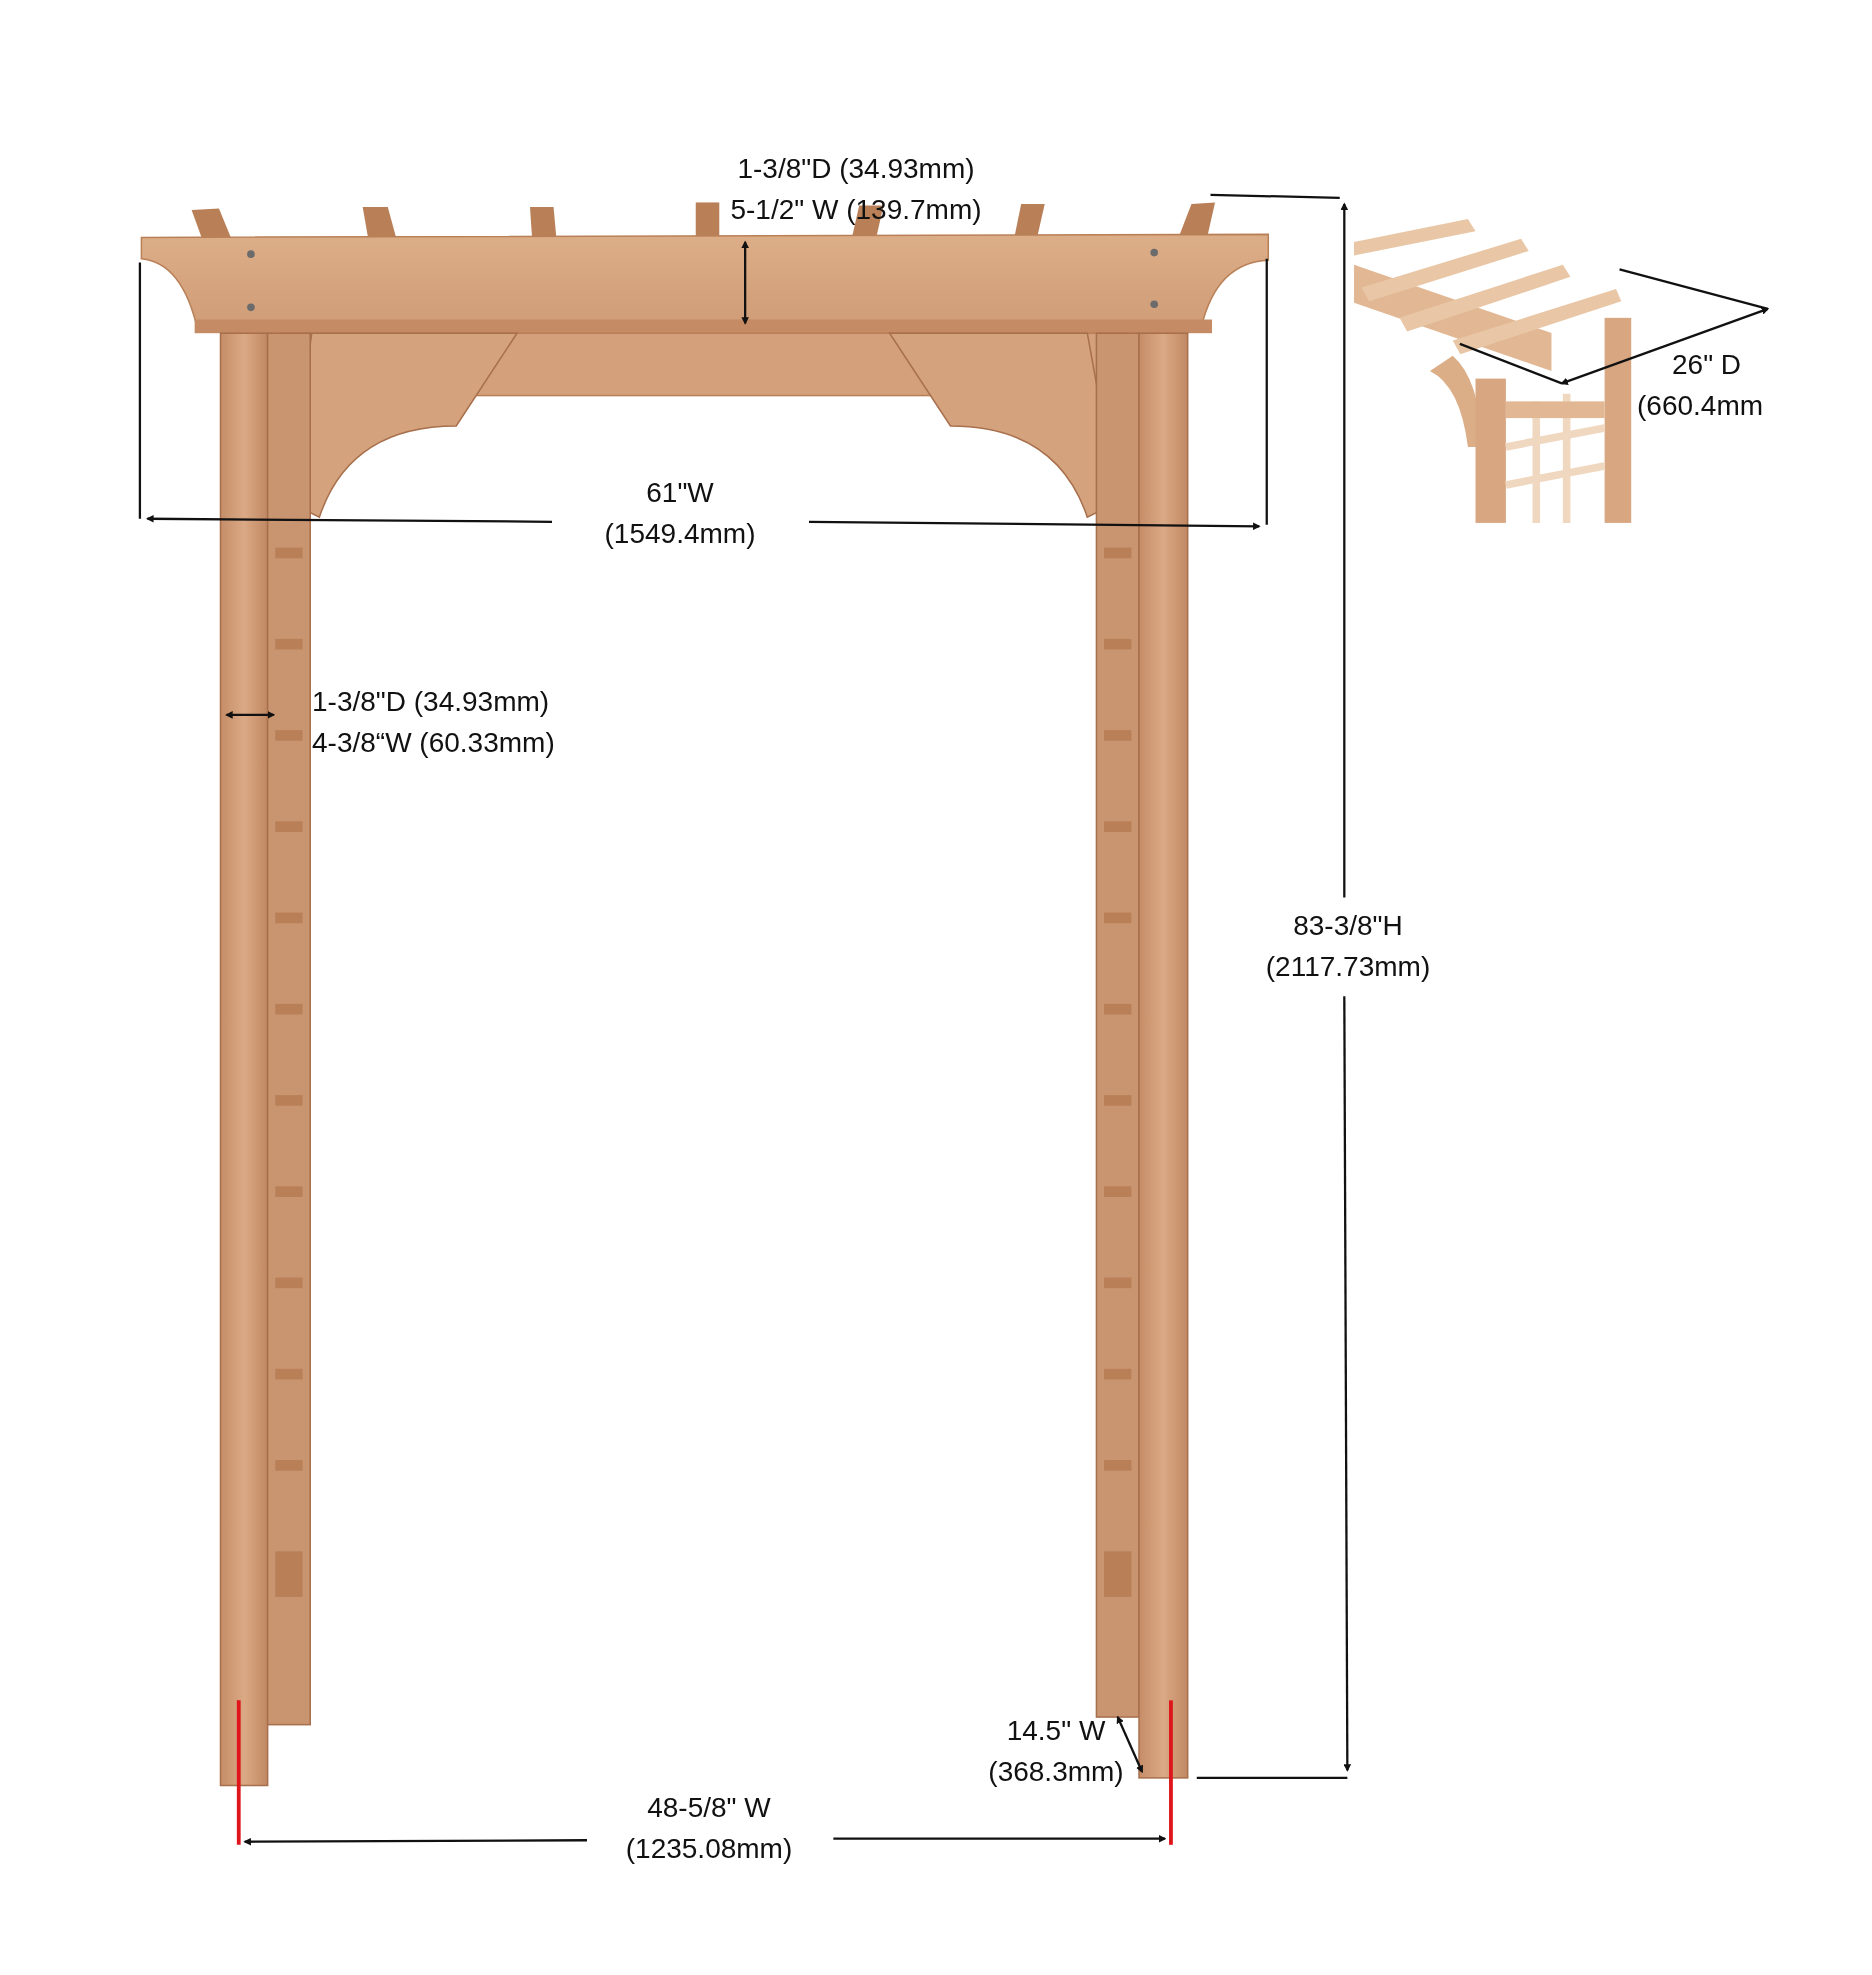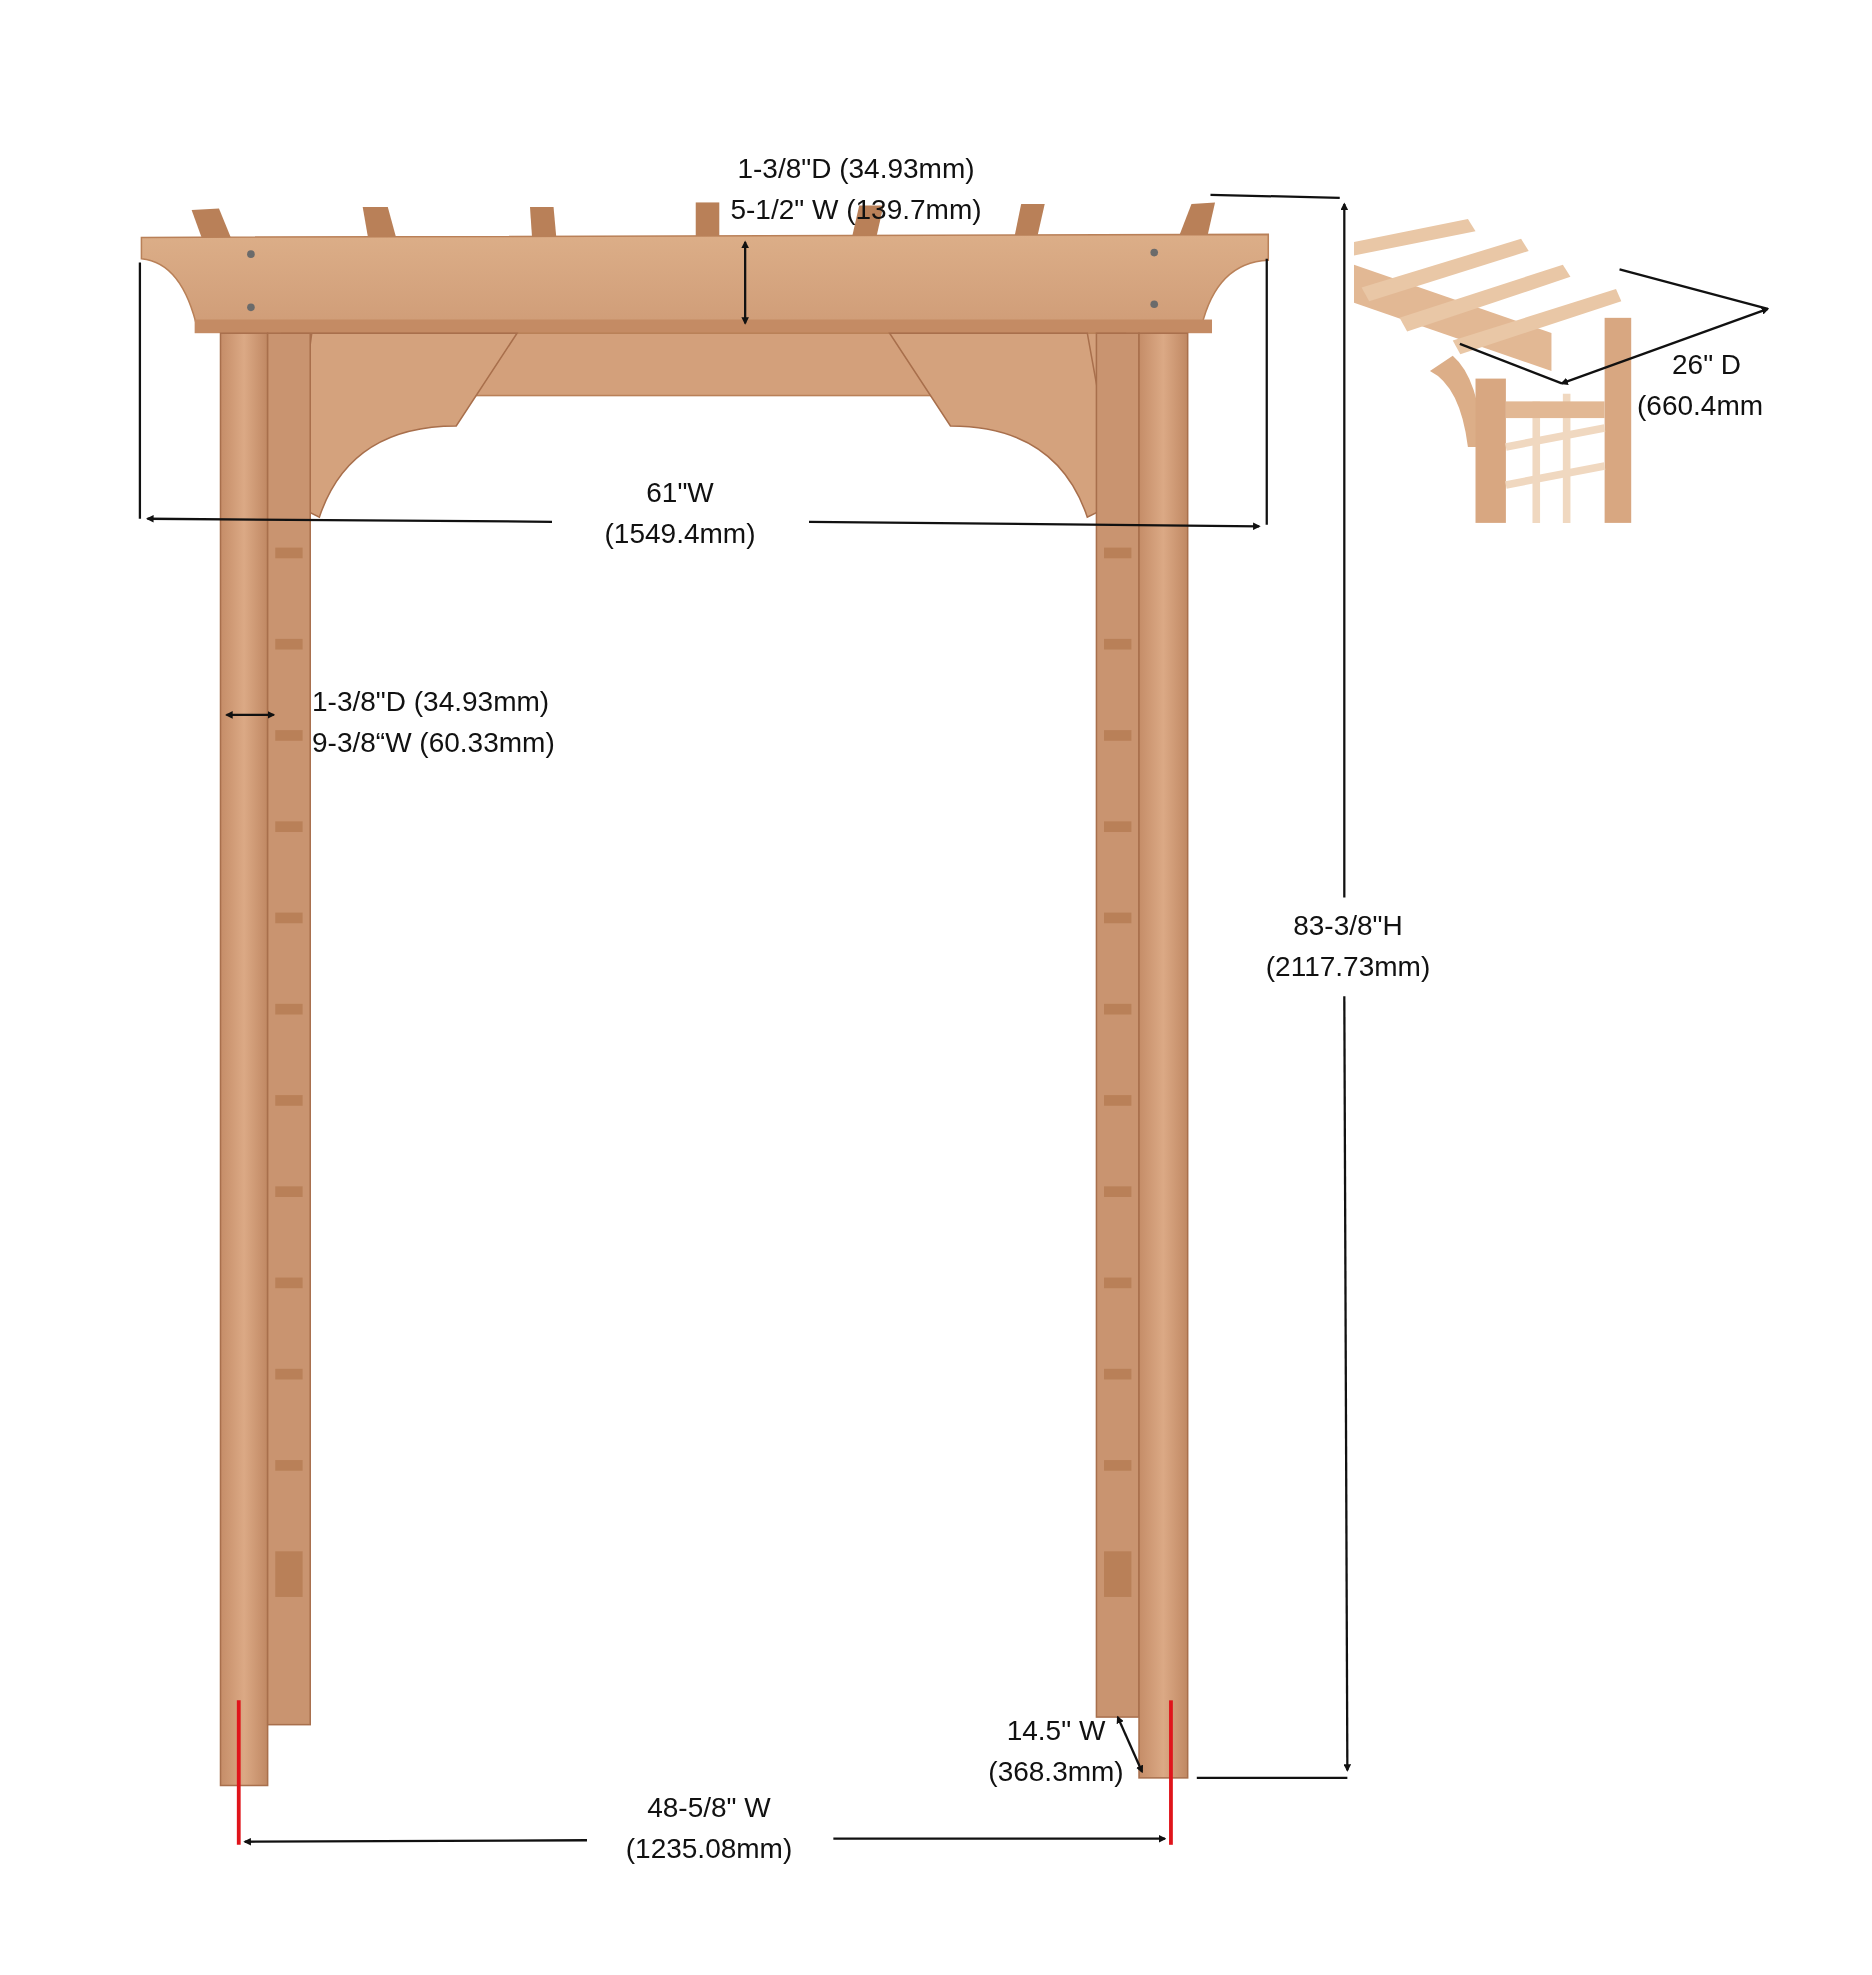--- a/index.html
+++ b/index.html
@@ -153,21 +153,21 @@
     <span>5-1/2" W (139.7mm)</span>
   </div>
 
   <div class="label" style="left:680px; top:472px;">
     <span>61"W</span>
     <span>(1549.4mm)</span>
   </div>
 
   <div class="label left" style="left:312px; top:681px;">
     <span>1-3/8"D (34.93mm)</span>
-    <span>9-3/8“W (60.33mm)</span>
+    <span>4-3/8“W (60.33mm)</span>
   </div>
 
   <div class="label" style="left:1348px; top:905px;">
     <span>83-3/8"H</span>
     <span>(2117.73mm)</span>
   </div>
 
   <div class="label" style="left:1056px; top:1710px;">
     <span>14.5" W</span>
     <span>(368.3mm)</span>

